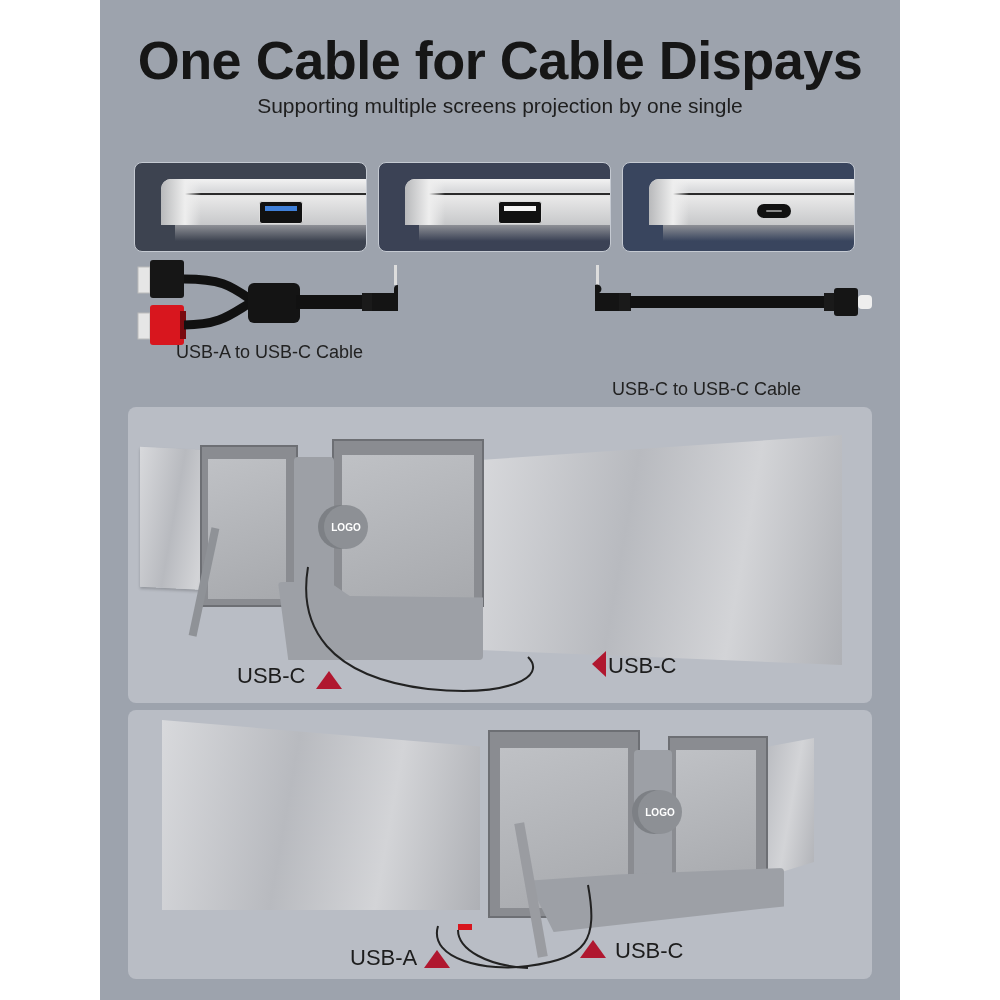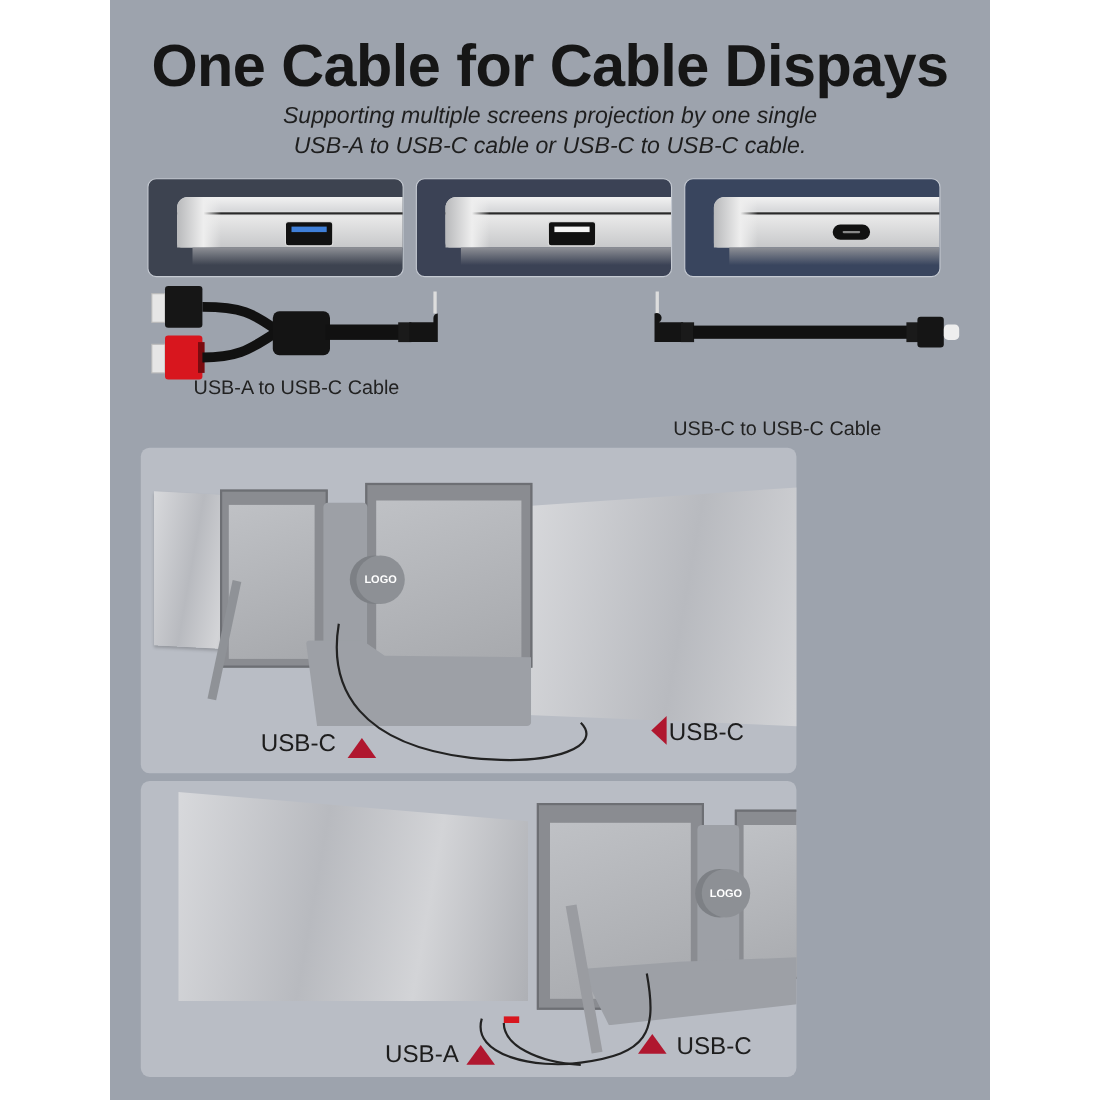--- a/index.html
+++ b/index.html
@@ -1,49 +1,48 @@
 <!DOCTYPE html>
 <html><head>
 <meta charset="utf-8">
 <style>
   html,body{margin:0;padding:0;}
   body{width:1000px;height:1000px;background:#ffffff;position:relative;overflow:hidden;font-family:"Liberation Sans","DejaVu Sans",sans-serif;}
   .panel{position:absolute;left:100px;top:0;width:800px;height:1000px;background:#9da3ad;}
   .title{position:absolute;left:0;width:800px;top:28px;text-align:center;font-weight:bold;font-size:54px;letter-spacing:-0.5px;color:#161616;line-height:64px;}
-  .subtitle{position:absolute;left:0;width:800px;top:92px;text-align:center;font-size:21px;color:#1e1e1e;line-height:27px;font-style:italic;}
+  .subtitle{position:absolute;left:0;width:800px;top:92px;text-align:center;font-size:21px;color:#1e1e1e;line-height:27px;}
   .tile{position:absolute;top:162px;width:233px;height:90px;border-radius:8px;overflow:hidden;border:1px solid #c5cad2;box-sizing:border-box;}
   .tile .laptop{position:absolute;left:26px;right:-4px;top:16px;height:46px;background:linear-gradient(180deg,#f2f2f2 0%,#d9dadc 25%,#e8e8e8 40%,#c7c8ca 100%);border-top-left-radius:10px;border-bottom-left-radius:4px;}
   .tile .laptop::before{content:"";position:absolute;left:0;right:0;top:14px;height:2px;background:#2a2a2a;}
   .tile .laptop::after{content:"";position:absolute;left:0;width:40px;top:0;bottom:0;background:linear-gradient(90deg,#b8b9bb,#eeeeee 60%,transparent);border-top-left-radius:10px;}
   .tile .shadow{position:absolute;left:40px;right:0;top:62px;height:16px;background:linear-gradient(180deg,#8e9096,rgba(0,0,0,0));}
   .port-a{position:absolute;top:22px;width:42px;height:21px;background:#111;border-radius:3px;border:1px solid #ddd;}
   .port-a .tongue{position:absolute;left:5px;right:5px;top:4px;height:5px;}
   .port-c{position:absolute;top:29px;width:34px;height:14px;background:#111;border-radius:8px;}
   .port-c::after{content:"";position:absolute;left:9px;right:9px;top:6px;height:2px;background:#888;border-radius:1px;}
   .cable-label{position:absolute;font-size:18px;color:#222;}
-  .card{position:absolute;left:28px;width:596px;background:#b9bdc5;border-radius:8px;overflow:hidden;}
+  .card{position:absolute;left:28px;width:744px;background:#b9bdc5;border-radius:8px;overflow:hidden;}
   .screen{position:absolute;background:linear-gradient(100deg,#d8d9dc 0%,#b8babf 40%,#d3d4d7 70%,#aeb0b5 100%);box-shadow:0 2px 3px rgba(0,0,0,.2);}
   .bezel{position:absolute;background:#8a8c91;border:2px solid #6d6f74;}
   .inner{position:absolute;background:linear-gradient(160deg,#bfc1c5,#a7a9ad);}
   .hub{position:absolute;background:#9da0a6;border-radius:4px;}
   .logo{position:absolute;width:44px;height:44px;border-radius:50%;background:#8d9095;color:#fff;font-size:10px;font-weight:bold;display:flex;align-items:center;justify-content:center;box-shadow:-6px 0 0 #7d8085;}
   .arrow-up{position:absolute;width:0;height:0;border-left:13px solid transparent;border-right:13px solid transparent;border-bottom:18px solid #b0172f;}
   .arrow-left{position:absolute;width:0;height:0;border-top:13px solid transparent;border-bottom:13px solid transparent;border-right:14px solid #b0172f;}
   .lbl{position:absolute;font-size:22px;color:#1d1d1d;}
   svg{position:absolute;left:0;top:0;}
 </style>
 </head>
 <body>
 
 <div class="panel">
 
   <div class="title">One Cable for Cable Dispays</div>
   <div class="subtitle">
     <div>Supporting multiple screens projection by one single</div>
-    <div>USB-A to USB-C cable or USB-C to USB-C cable.</div>
   </div>
 
   <div class="tile" style="left:34px;background:#3d4350;">
     <div class="laptop"></div>
     <div class="shadow"></div>
     <div class="port-a" style="left:124px;top:38px;">
       <div class="tongue" style="background:#3f7fd8;"></div>
     </div>
   </div>
   <div class="tile" style="left:278px;background:#3b4255;">

